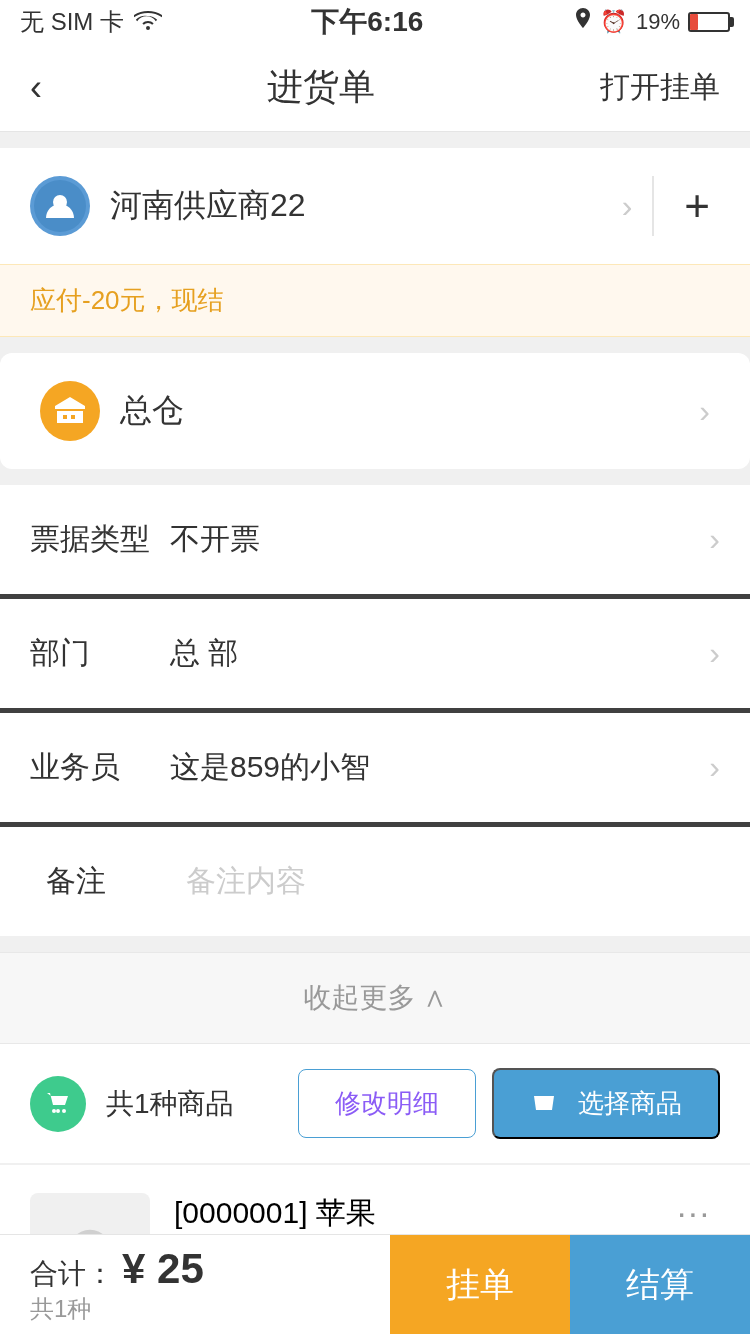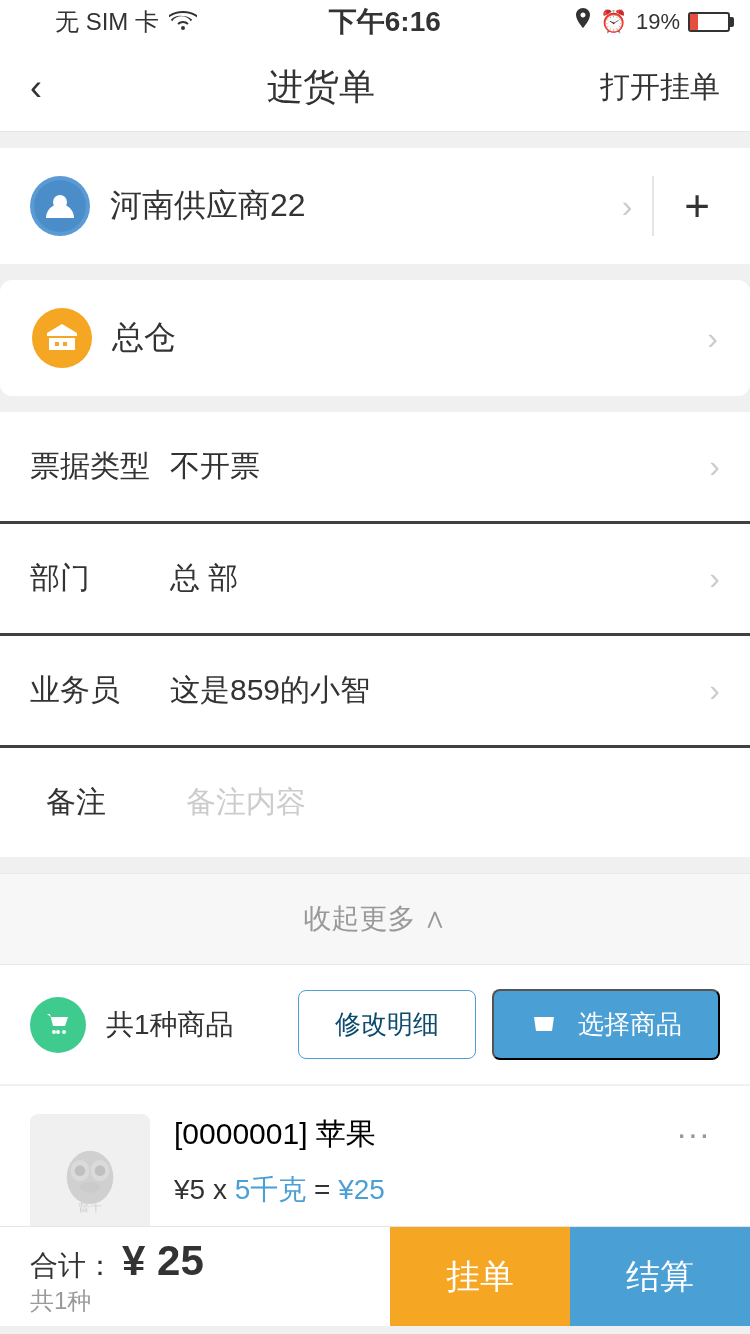--- a/index.html
+++ b/index.html
@@ -17,21 +17,21 @@
     .status-bar {
       height: 44px;
       background: #fff;
       display: flex;
       align-items: center;
       justify-content: space-between;
       padding: 0 20px;
       font-size: 24px;
       color: #333;
     }
-    .status-left { display: flex; align-items: center; gap: 10px; margin-left: 35px; }
+    .status-left { display: flex; align-items: center; gap: 10px; }
     .status-center { font-size: 28px; font-weight: 600; }
     .status-right { display: flex; align-items: center; gap: 8px; font-size: 22px; }
     .battery-icon {
       width: 42px; height: 20px;
       border: 2px solid #333;
       border-radius: 3px;
       position: relative;
       display: inline-flex;
       align-items: center;
     }
@@ -127,21 +127,21 @@
       color: #e6a020;
       border-top: 1px solid #fde8b8;
       border-bottom: 1px solid #fde8b8;
     }
 
     
     .warehouse-row {
       background: #fff;
       display: flex;
       align-items: center;
-      padding: 28px 32px;
+      padding: 28px 40px;
       margin-top: 16px;
     }
     .warehouse-icon {
       width: 60px; height: 60px;
       border-radius: 50%;
       background: #f5a623;
       display: flex; align-items: center; justify-content: center;
       margin-right: 20px;
       font-size: 32px;
     }
@@ -149,21 +149,21 @@
 
     
     .form-section {
       background: #fff;
       margin-top: 16px;
     }
     .form-row {
       display: flex;
       align-items: center;
       padding: 34px 30px;
-      border-bottom: 3px solid #404040;
+      border-bottom: 5px solid #404040;
       min-height: 90px;
     }
     .form-row:last-child { border-bottom: none; margin-left: 16px; }
     .form-label {
       font-size: 30px;
       color: #333;
       width: 140px;
       flex-shrink: 0;
     }
     .form-value {
@@ -201,21 +201,21 @@
       width: 56px; height: 56px;
       border-radius: 50%;
       background: #3ecb8d;
       display: flex; align-items: center; justify-content: center;
       margin-right: 20px;
       font-size: 28px;
     }
     .product-count-text { flex: 1; font-size: 28px; color: #333; }
     .btn-modify {
       border: 1.5px solid #4a9fd4;
-      color: #0c4a6e;
+      color: #8b5cf6;
       background: #fff;
       padding: 16px 36px;
       border-radius: 8px;
       font-size: 26px;
       margin-right: 16px;
       cursor: pointer;
     }
     .btn-select {
       background: #4a9fd4;
       color: #fff;
@@ -257,21 +257,21 @@
     .product-more {
       font-size: 34px;
       color: #999;
       padding: 0 10px;
       cursor: pointer;
     }
 
     
     .bottom-bar {
       position: fixed;
-      bottom: 8px;
+      bottom: 0;
       width: 750px;
       height: 100px;
       display: flex;
       align-items: center;
       background: #fff;
       border-top: 1px solid #e5e5e5;
     }
     .total-section {
       flex: 1;
       padding: 0 30px;
@@ -353,20 +353,21 @@
           <circle cx="18" cy="14" r="7"></circle>
           <path d="M4 30c0-7.73 6.27-14 14-14s14 6.27 14 14"></path>
         </svg>
       </div>
     </div>
     <span class="supplier-name">河南供应商22</span>
     <span class="chevron-right">›</span>
     <div class="supplier-divider"></div>
     <span class="add-btn">+</span>
   </div>
+  <div class="notice-bar">应付-20元，现结</div>
 </div>
 
 <div class="card warehouse-row">
   <div class="warehouse-icon">
     <svg width="34" height="34" viewBox="0 0 34 34" fill="white">
       <path d="M17 3L2 12v3h30v-3L17 3zm-13 14v12h26V17H4zm10 8h-4v-4h4v4zm8 0h-4v-4h4v4z"></path>
     </svg>
   </div>
   <span class="warehouse-name">总仓</span>
   <span class="chevron-right">›</span>

